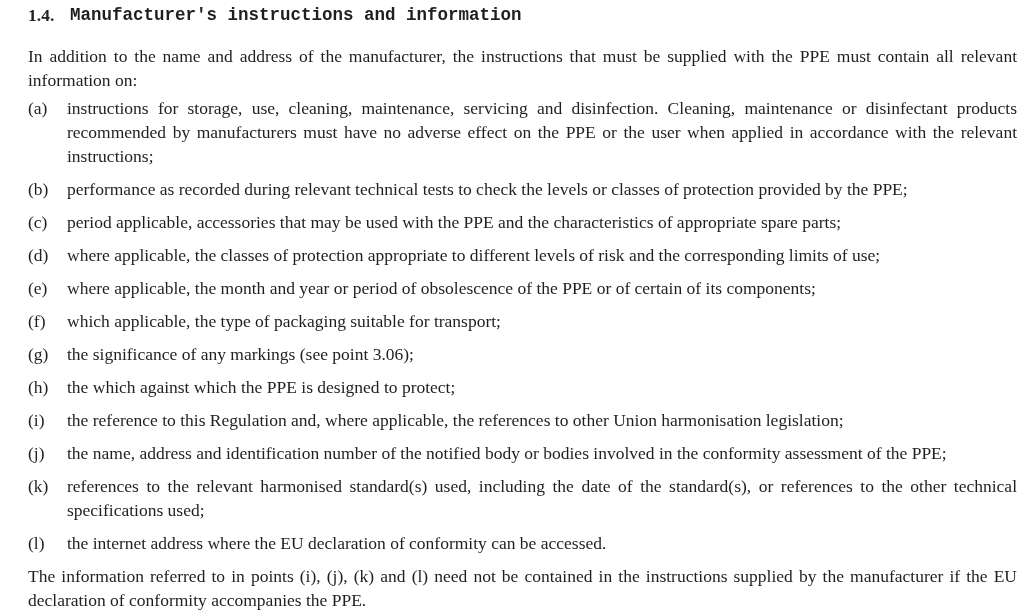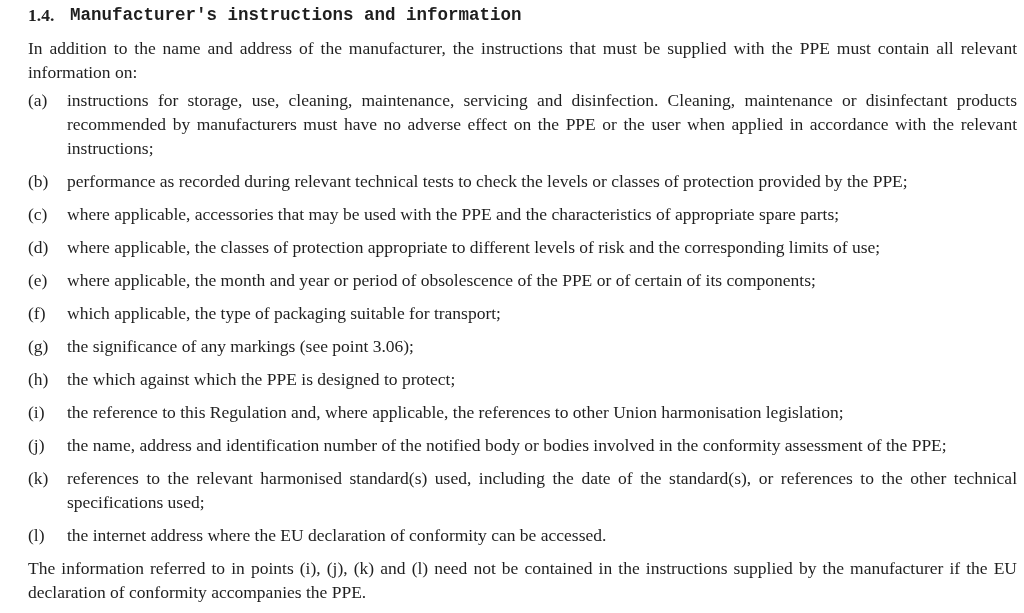--- a/index.html
+++ b/index.html
@@ -18,21 +18,21 @@
     box-sizing: border-box;
     width: 1024px;
     height: 613px;
     padding: 3px 7px 0 28px;
     font-size: 17.5px;
     line-height: 24px;
   }
   .heading {
     display: flex;
     font-weight: bold;
-    margin: 0 0 9px 0;
+    margin: 0 0 17px 0;
   }
   .heading .num {
     flex: none;
     width: 42px;
   }
   .heading .title {
     flex: 1;
     font-family: Liberation Mono, monospace;
   }
   .para {
@@ -71,21 +71,21 @@
   <div class="item">
     <span class="label">(a)</span>
     <span class="text">instructions for storage, use, cleaning, maintenance, servicing and disinfection. Cleaning, maintenance or disinfectant products recommended by manufacturers must have no adverse effect on the PPE or the user when applied in accordance with the relevant instructions;</span>
   </div>
   <div class="item">
     <span class="label">(b)</span>
     <span class="text">performance as recorded during relevant technical tests to check the levels or classes of protection provided by the PPE;</span>
   </div>
   <div class="item">
     <span class="label">(c)</span>
-    <span class="text">where applicable, accessories that may be used with the PPE and the characteristics of appropriate spare parts;</span>
+    <span class="text">period applicable, accessories that may be used with the PPE and the characteristics of appropriate spare parts;</span>
   </div>
   <div class="item">
     <span class="label">(d)</span>
     <span class="text">where applicable, the classes of protection appropriate to different levels of risk and the corresponding limits of use;</span>
   </div>
   <div class="item">
     <span class="label">(e)</span>
     <span class="text">where applicable, the month and year or period of obsolescence of the PPE or of certain of its components;</span>
   </div>
   <div class="item">

